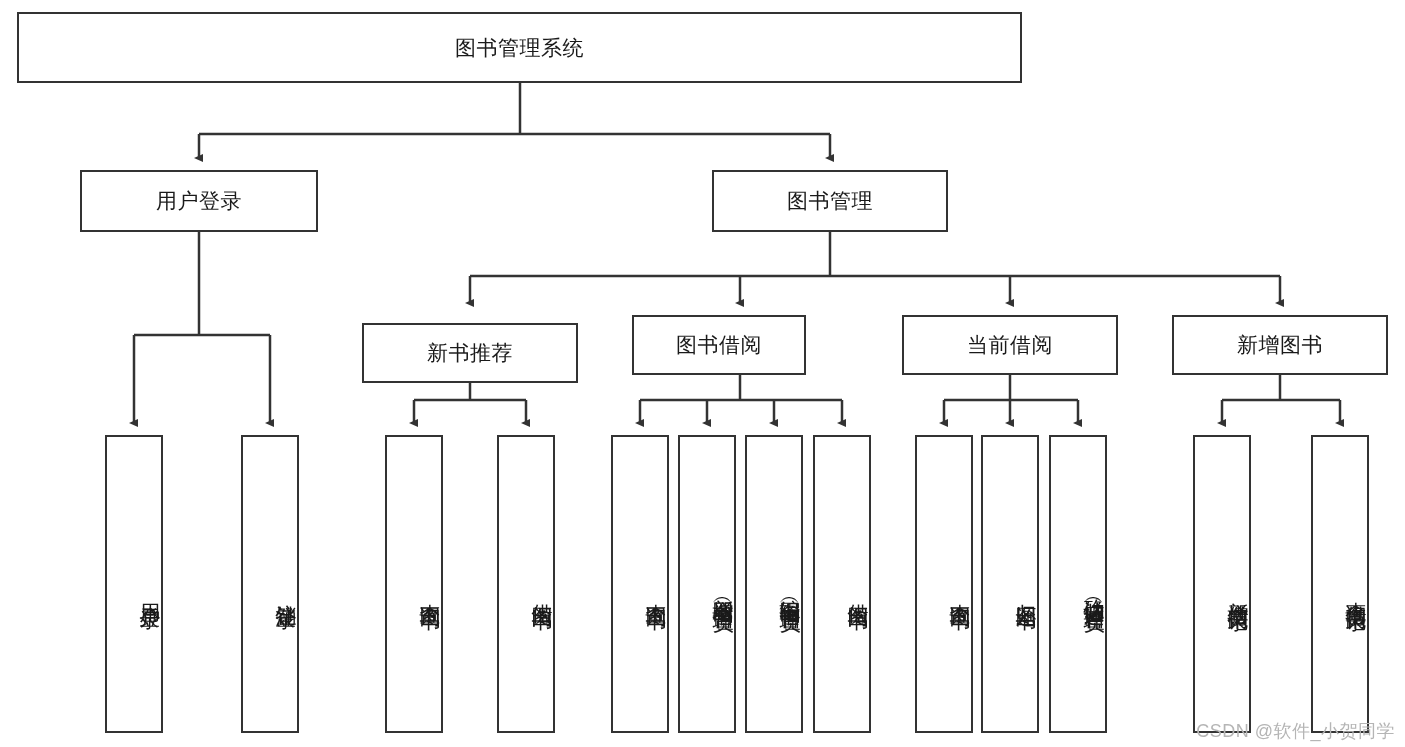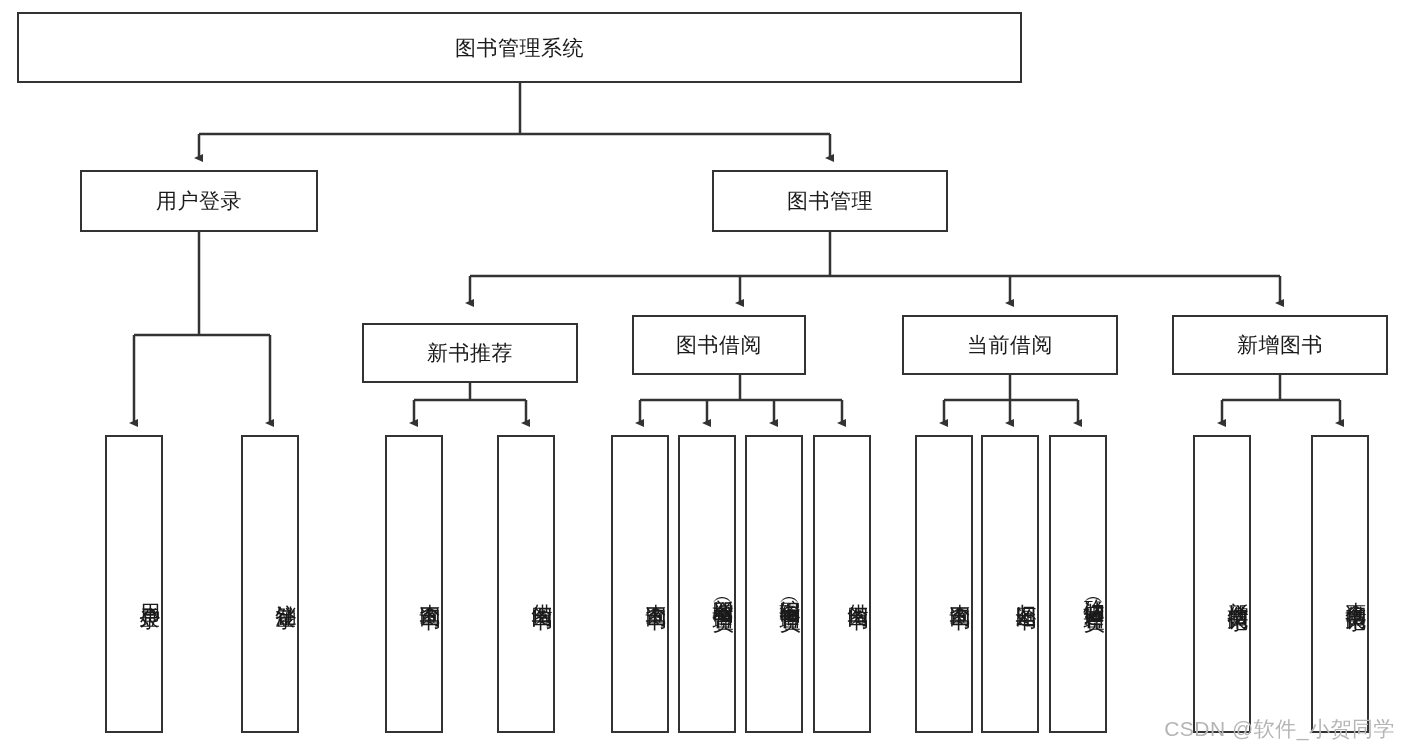--- a/index.html
+++ b/index.html
@@ -54,21 +54,21 @@
     text-orientation: upright;
     display: block;
   }
   .root {
     font-size: 22px;
   }
   #watermark {
     position: absolute;
     right: 10px;
     bottom: 4px;
-    font-size: 21px;
+    font-size: 18px;
     color: #b5b5b5;
     white-space: nowrap;
     letter-spacing: 0.5px;
   }
 </style>
 </head>
 <body>
 
 <div id="canvas">
 

